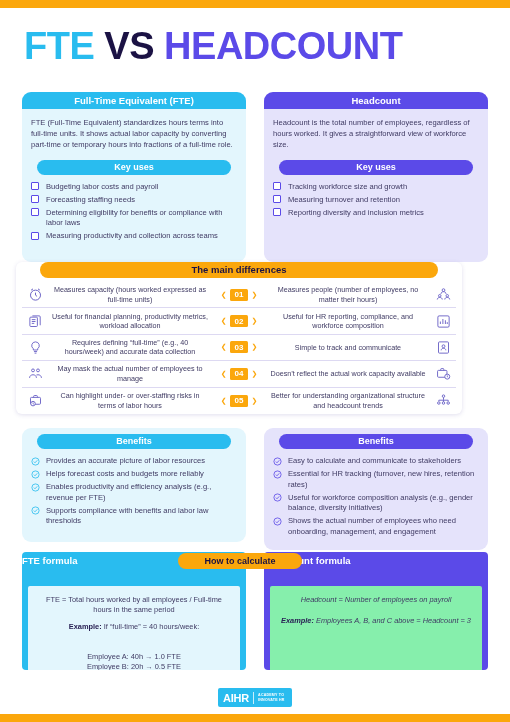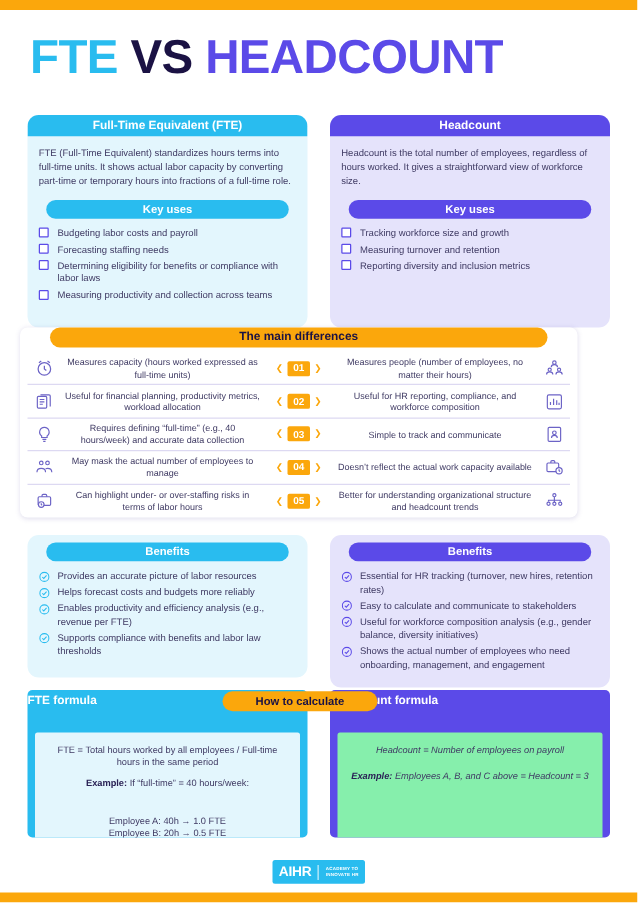--- a/index.html
+++ b/index.html
@@ -126,21 +126,21 @@
     position: absolute; left: 178px; top: 553px; width: 124px; height: 16px;
     background: #FBA70C; border-radius: 8px; z-index: 5;
     text-align: center; line-height: 16px;
     font-size: 9px; font-weight: 700; color: #1B1244;
   }
 
   
   .logo {
     position: absolute; left: 218px; top: 688px; width: 74px; height: 19px;
     background: #29BCEF; border-radius: 2px;
-    display: flex; align-items: center; padding: 0 5px; justify-content: space-between;
+    display: flex; align-items: center; padding: 0 5px;
   }
   .logo-main { font-size: 11px; font-weight: 800; color: #ffffff; letter-spacing: -0.2px; }
   .logo-div { width: 1px; height: 12px; background: #ffffff; opacity: 0.75; margin: 0 4px; }
   .logo-sub { font-size: 3.6px; font-weight: 700; color: #ffffff; line-height: 4.6px; letter-spacing: 0.2px; }
   svg { display: block; }
 </style>
 </head>
 <body>
 
 <div class="page">
@@ -347,27 +347,27 @@
 
   <div class="panel panel-hc p-ben-hc">
     <div class="panel-body" style="padding-top:6px">
       <div class="pill pill-purple" style="margin-top:0">Benefits</div>
       <ul class="list">
         <li><span class="chk">
               <svg width="9" height="9" viewBox="0 0 20 20" fill="none" stroke="#5B4AE8" stroke-width="1.8">
                 <circle cx="10" cy="10" r="8"></circle>
                 <path d="M6.3 10.2l2.6 2.6 5-5.4"></path>
               </svg>
+            </span><span>Easy to calculate and communicate to stakeholders</span></li>
+        <li><span class="chk">
+              <svg width="9" height="9" viewBox="0 0 20 20" fill="none" stroke="#5B4AE8" stroke-width="1.8">
+                <circle cx="10" cy="10" r="8"></circle>
+                <path d="M6.3 10.2l2.6 2.6 5-5.4"></path>
+              </svg>
             </span><span>Essential for HR tracking (turnover, new hires, retention rates)</span></li>
-        <li><span class="chk">
-              <svg width="9" height="9" viewBox="0 0 20 20" fill="none" stroke="#5B4AE8" stroke-width="1.8">
-                <circle cx="10" cy="10" r="8"></circle>
-                <path d="M6.3 10.2l2.6 2.6 5-5.4"></path>
-              </svg>
-            </span><span>Easy to calculate and communicate to stakeholders</span></li>
         <li><span class="chk">
               <svg width="9" height="9" viewBox="0 0 20 20" fill="none" stroke="#5B4AE8" stroke-width="1.8">
                 <circle cx="10" cy="10" r="8"></circle>
                 <path d="M6.3 10.2l2.6 2.6 5-5.4"></path>
               </svg>
             </span><span>Useful for workforce composition analysis (e.g., gender balance, diversity initiatives)</span></li>
         <li><span class="chk">
               <svg width="9" height="9" viewBox="0 0 20 20" fill="none" stroke="#5B4AE8" stroke-width="1.8">
                 <circle cx="10" cy="10" r="8"></circle>
                 <path d="M6.3 10.2l2.6 2.6 5-5.4"></path>

